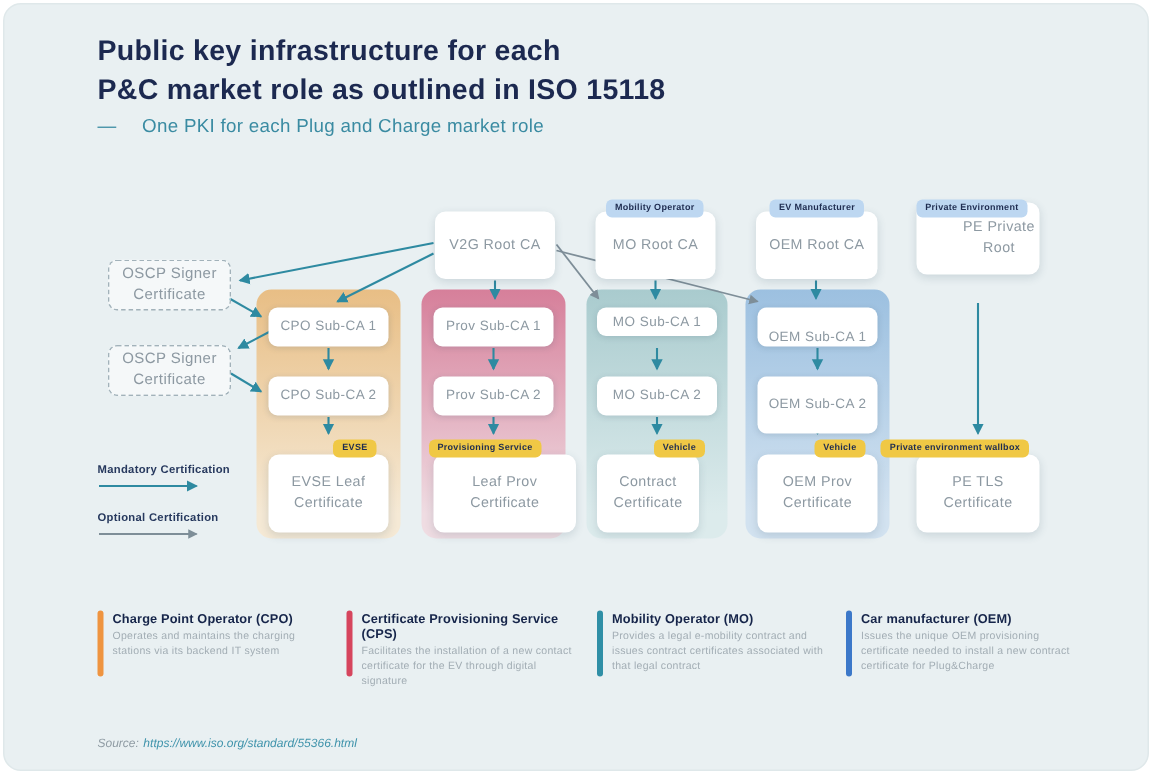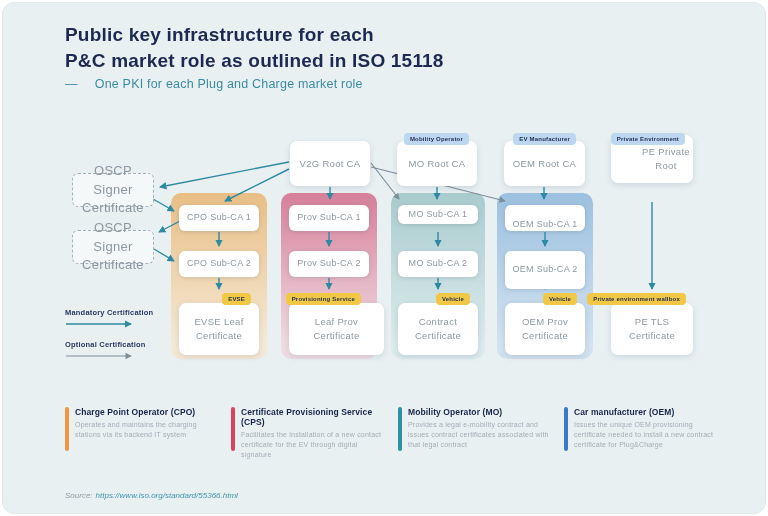--- a/index.html
+++ b/index.html
@@ -17,21 +17,21 @@
   .col-cpo{left:168px;top:190px;width:96px;height:166px;background:linear-gradient(180deg,#e8be85 0%,#f5e9d5 90%);}
   .col-prov{left:278px;top:190px;width:96px;height:166px;background:linear-gradient(180deg,#d67f9a 0%,#efdce2 90%);}
   .col-mo{left:388px;top:190px;width:94px;height:166px;background:linear-gradient(180deg,#a9cbce 0%,#dcebec 90%);}
   .col-oem{left:494px;top:190px;width:96px;height:166px;background:linear-gradient(180deg,#9cc0e0 0%,#d2e2f0 90%);}
   svg.lines{position:absolute;left:0;top:0;z-index:2;}
 
   .box{position:absolute;z-index:3;background:#fff;border-radius:7px;box-shadow:0 2px 6px rgba(50,80,100,.16);
        color:#8d99a2;display:flex;align-items:center;justify-content:center;text-align:center;
        font-size:9.5px;letter-spacing:.3px;white-space:pre-line;line-height:1.45;}
   .sub{font-size:9px;border-radius:6px;box-shadow:0 1px 4px rgba(50,80,100,.18);}
-  .dashed{background:rgba(255,255,255,.55);border:1.4px dashed #a2b2ba;box-shadow:none;font-size:13px;border-radius:6px;color:#8d99a2;justify-content:center;}
+  .dashed{background:rgba(255,255,255,.55);border:1.4px dashed #a2b2ba;box-shadow:none;font-size:10px;border-radius:6px;color:#8d99a2;justify-content:center;}
   .tag{position:absolute;z-index:4;height:12px;line-height:12px;padding:0 6px;border-radius:4px;
        font-size:6px;font-weight:bold;color:#1e2c50;letter-spacing:.2px;white-space:nowrap;}
   .tag-blue{background:#bdd7f1;top:130px;}
   .tag-yellow{background:#f0c845;top:290px;}
 
   .flowlabel{position:absolute;z-index:3;font-size:7.5px;font-weight:bold;color:#27395e;letter-spacing:.2px;}
 
   
   .role{position:absolute;top:404px;width:158px;z-index:3;display:flex;}
   .role-bar{width:4px;height:44px;border-radius:2px;flex:none;}
@@ -127,21 +127,21 @@
 
     <div class="tag tag-yellow" style="right:514px;">EVSE</div>
     <div class="box" style="left:176px;top:300px;width:80px;height:52px;"><span>EVSE Leaf
 Certificate</span></div>
 
     <div class="tag tag-yellow" style="right:404px;">Provisioning Service</div>
     <div class="box" style="left:286px;top:300px;width:95px;height:52px;"><span>Leaf Prov
 Certificate</span></div>
 
     <div class="tag tag-yellow" style="right:295px;">Vehicle</div>
-    <div class="box" style="left:395px;top:300px;width:80px;height:52px;"><span>Contract
+    <div class="box" style="left:395px;top:300px;width:68px;height:52px;"><span>Contract
 Certificate</span></div>
 
     <div class="tag tag-yellow" style="right:188px;">Vehicle</div>
     <div class="box" style="left:502px;top:300px;width:80px;height:52px;"><span>OEM Prov
 Certificate</span></div>
 
     <div class="tag tag-yellow" style="right:79px;">Private environment wallbox</div>
     <div class="box" style="left:608px;top:300px;width:82px;height:52px;"><span>PE TLS
 Certificate</span></div>
 

